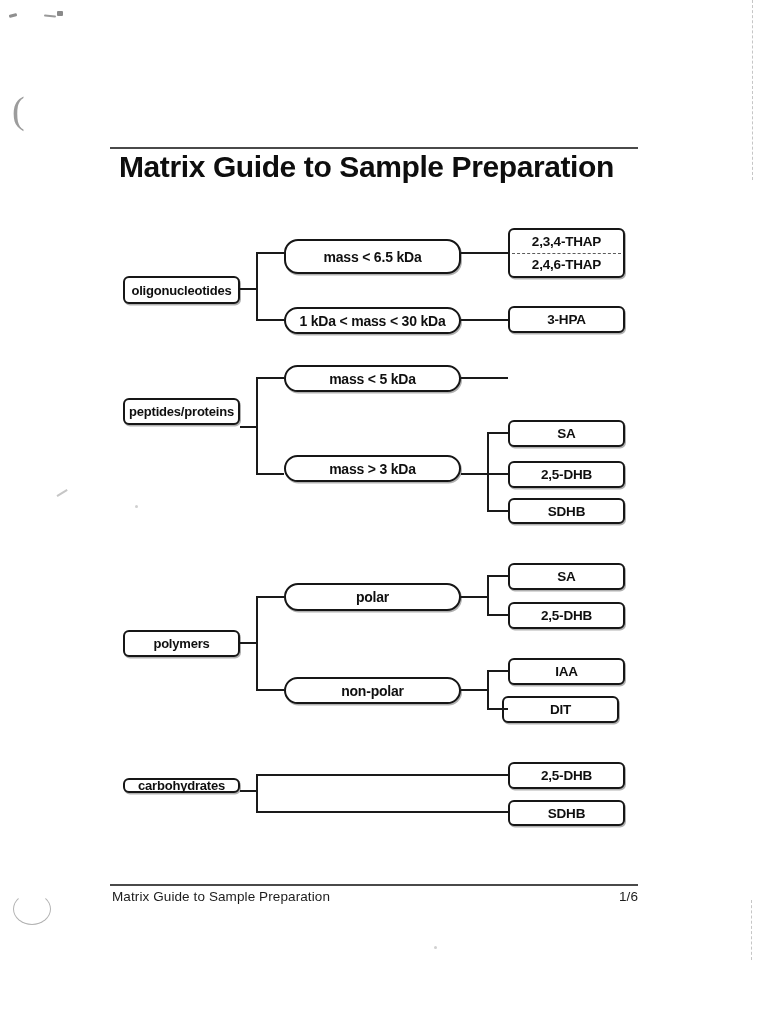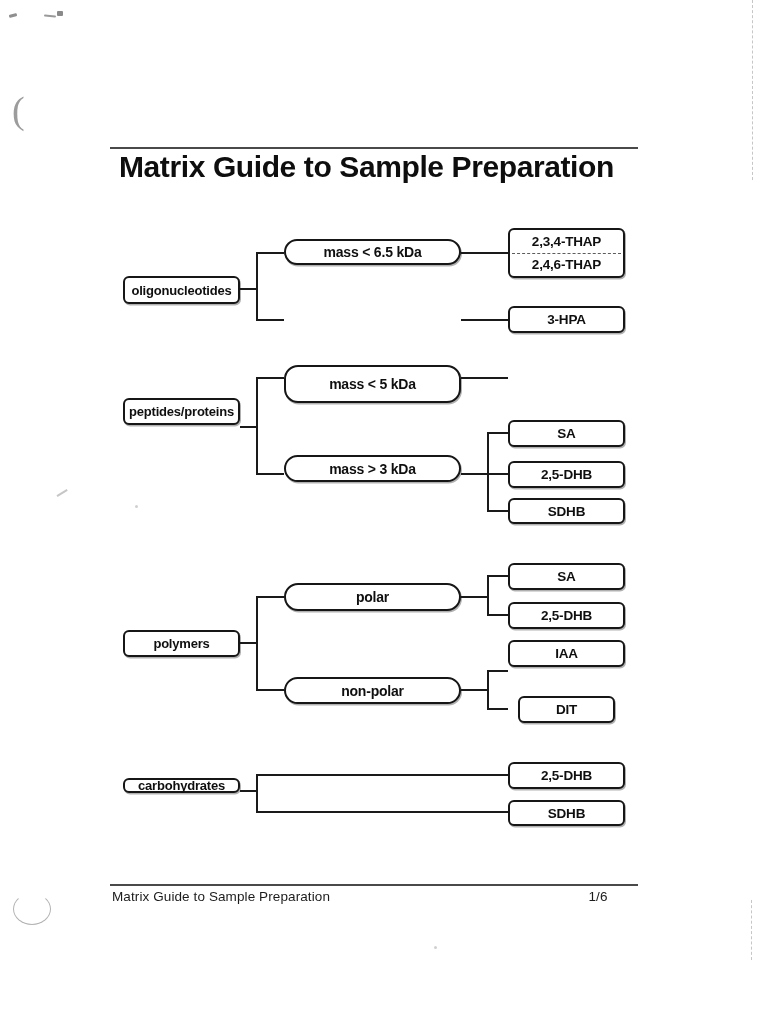--- a/index.html
+++ b/index.html
@@ -57,59 +57,60 @@
   <div class="artifact edge-dots" style="left:752px;top:0;height:180px"></div>
   <div class="artifact edge-dots" style="left:751px;top:900px;height:60px"></div>
   <div class="artifact faint-circle" style="left:13px;top:893px"></div>
   <div class="artifact dot" style="left:434px;top:946px;width:3px;height:3px"></div>
   <div class="artifact dot" style="left:389px;top:168px;width:2px;height:2px"></div>
 
   <div class="hrule" style="left:110px;top:147px;width:528px"></div>
   <div class="title">Matrix Guide to Sample Preparation</div>
 
   <div class="box cat" style="left:123px;top:276px;width:117px;height:28px">oligonucleotides</div>
-  <div class="box pill" style="left:284px;top:239px;width:177px;height:26px">mass &lt; 6.5 kDa</div>
+  <div class="box pill" style="left:284px;top:239px;width:177px;height:35px">mass &lt; 6.5 kDa</div>
+  <div class="box pill" style="left:284px;top:307px;width:177px;height:27px">1 kDa &lt; mass &lt; 30 kDa</div>
   <div class="box group" style="left:508px;top:228px;width:117px;height:50px">
     <div class="cell">2,3,4-THAP</div>
     <div class="dashed-divider"></div>
     <div class="cell">2,4,6-THAP</div>
   </div>
   <div class="box" style="left:508px;top:306px;width:117px;height:27px">3-HPA</div>
 
   <div class="hl" style="left:240px;top:288px;width:17px"></div>
   <div class="vl" style="left:256px;top:252px;height:69px"></div>
   <div class="hl" style="left:256px;top:252px;width:28px"></div>
   <div class="hl" style="left:256px;top:319px;width:28px"></div>
   <div class="hl" style="left:461px;top:252px;width:47px"></div>
   <div class="hl" style="left:461px;top:319px;width:47px"></div>
 
   <div class="box cat" style="left:123px;top:398px;width:117px;height:27px">peptides/proteins</div>
-  <div class="box pill" style="left:284px;top:365px;width:177px;height:38px">mass &lt; 5 kDa</div>
+  <div class="box pill" style="left:284px;top:365px;width:177px;height:27px">mass &lt; 5 kDa</div>
   <div class="box pill" style="left:284px;top:455px;width:177px;height:27px">mass &gt; 3 kDa</div>
   <div class="box" style="left:508px;top:420px;width:117px;height:27px">SA</div>
   <div class="box" style="left:508px;top:461px;width:117px;height:27px">2,5-DHB</div>
   <div class="box" style="left:508px;top:498px;width:117px;height:26px">SDHB</div>
 
   <div class="hl" style="left:240px;top:426px;width:17px"></div>
   <div class="vl" style="left:256px;top:377px;height:98px"></div>
   <div class="hl" style="left:256px;top:377px;width:28px"></div>
   <div class="hl" style="left:256px;top:473px;width:28px"></div>
   <div class="hl" style="left:461px;top:377px;width:47px"></div>
   <div class="hl" style="left:461px;top:473px;width:47px"></div>
   <div class="vl" style="left:487px;top:432px;height:80px"></div>
   <div class="hl" style="left:487px;top:432px;width:21px"></div>
   <div class="hl" style="left:487px;top:510px;width:21px"></div>
 
   <div class="box cat" style="left:123px;top:630px;width:117px;height:27px">polymers</div>
   <div class="box pill" style="left:284px;top:583px;width:177px;height:28px">polar</div>
   <div class="box pill" style="left:284px;top:677px;width:177px;height:27px">non-polar</div>
   <div class="box" style="left:508px;top:563px;width:117px;height:27px">SA</div>
   <div class="box" style="left:508px;top:602px;width:117px;height:27px">2,5-DHB</div>
-  <div class="box" style="left:508px;top:640px;width:117px;height:27px">IAA</div>
-  <div class="box" style="left:518px;top:696px;width:97px;height:27px">DIT</div>
+  <div class="box" style="left:508px;top:658px;width:117px;height:27px">IAA</div>
+  <div class="box" style="left:502px;top:696px;width:117px;height:27px">DIT</div>
 
   <div class="hl" style="left:240px;top:642px;width:17px"></div>
   <div class="vl" style="left:256px;top:596px;height:95px"></div>
   <div class="hl" style="left:256px;top:596px;width:28px"></div>
   <div class="hl" style="left:256px;top:689px;width:28px"></div>
   <div class="hl" style="left:461px;top:596px;width:27px"></div>
   <div class="vl" style="left:487px;top:575px;height:41px"></div>
   <div class="hl" style="left:487px;top:575px;width:21px"></div>
   <div class="hl" style="left:487px;top:614px;width:21px"></div>
   <div class="hl" style="left:461px;top:689px;width:27px"></div>
@@ -121,15 +122,15 @@
   <div class="box" style="left:508px;top:762px;width:117px;height:27px">2,5-DHB</div>
   <div class="box" style="left:508px;top:800px;width:117px;height:26px">SDHB</div>
 
   <div class="hl" style="left:240px;top:790px;width:17px"></div>
   <div class="vl" style="left:256px;top:774px;height:39px"></div>
   <div class="hl" style="left:256px;top:774px;width:252px"></div>
   <div class="hl" style="left:256px;top:811px;width:252px"></div>
 
   <div class="hrule" style="left:110px;top:884px;width:528px"></div>
   <div class="footer-text" style="left:112px;top:889px">Matrix Guide to Sample Preparation</div>
-  <div class="footer-text" style="left:558px;top:889px;width:80px;text-align:center">1/6</div>
+  <div class="footer-text" style="left:558px;top:889px;width:80px;text-align:right">1/6</div>
 
 </div>
 
 </body></html>

